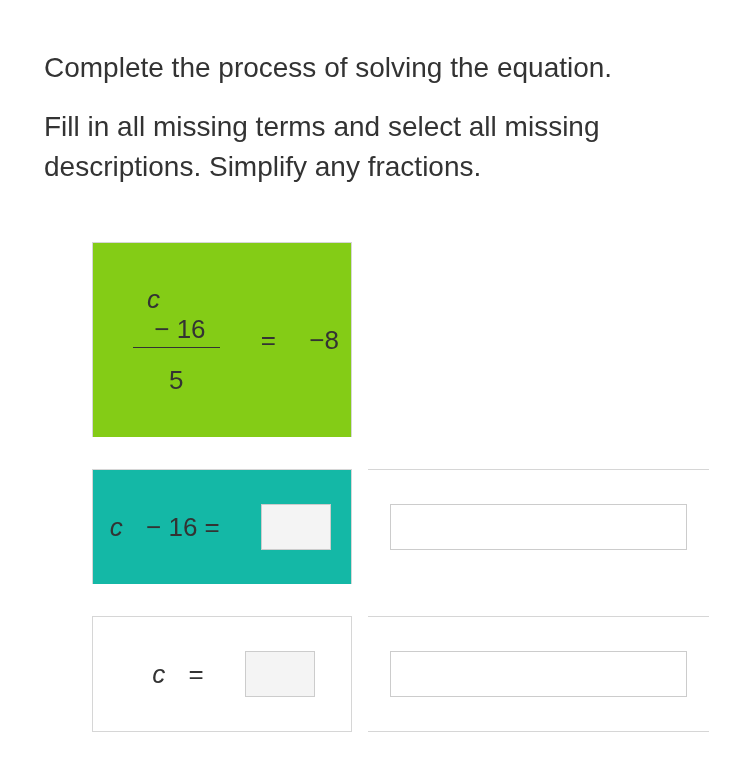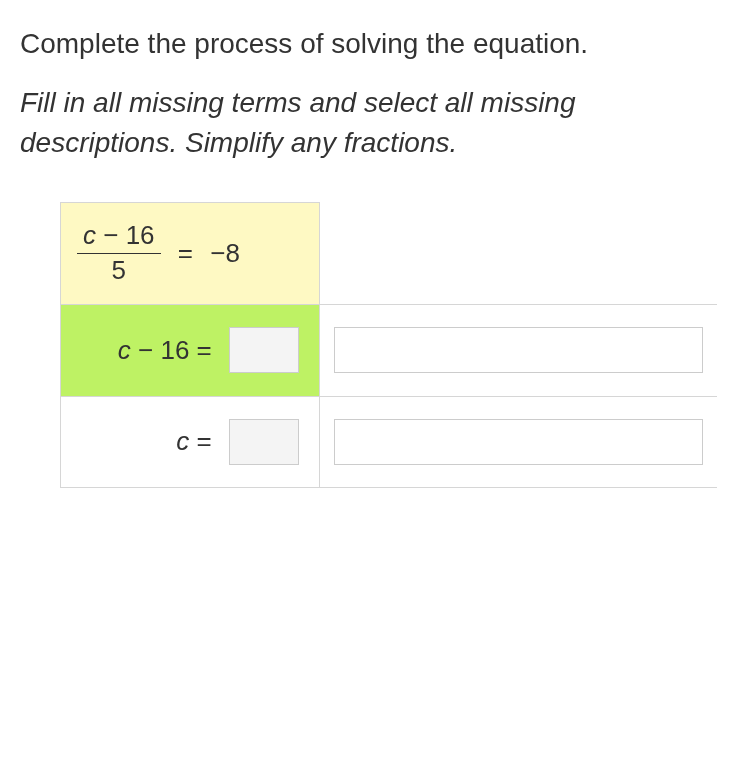--- a/index.html
+++ b/index.html
@@ -1,34 +1,33 @@
 <!DOCTYPE html>
 <html><head>
   <meta charset="utf-8">
   <style>
-    * { box-sizing: border-box; margin: 0; padding: 0; }
+    * { box-sizing: border-box; margin: 8px; padding: 0; }
     body {
       font-family: Arial, Helvetica, sans-serif;
       background: #ffffff;
       padding: 24px 20px;
       width: 737px;
       color: #333333;
     }
     .prompt-heading {
       font-size: 28px;
       line-height: 1.45;
       color: #333333;
       font-weight: 400;
       margin-bottom: 18px;
     }
     .prompt-instruction {
       font-size: 28px;
       line-height: 1.45;
       color: #333333;
-      font-style: italic;
       font-weight: 400;
       margin-bottom: 38px;
     }
     .work-area {
       margin-left: 40px;
       display: flex;
       flex-direction: column;
     }
     .row {
       display: flex;
@@ -47,29 +46,29 @@
       display: flex;
       align-items: center;
       padding: 0 14px;
       min-height: 92px;
     }
     
     .row1 .equation-cell {
       border-top-width: 1px;
       border-left-width: 1px;
       border-right-width: 1px;
-      background: #fef9c3;
+      background: #84cc16;
       padding-left: 16px;
     }
     
     .row2 .equation-cell {
       border-top-width: 1px;
       border-left-width: 1px;
       border-right-width: 1px;
-      background: #bef264;
+      background: #14b8a6;
     }
     .row2 .description-cell {
       border-top: 1px solid #d6d6d6;
       border-right: 0;
       background: #ffffff;
     }
     
     .row3 .equation-cell {
       border-top-width: 1px;
       border-left-width: 1px;

